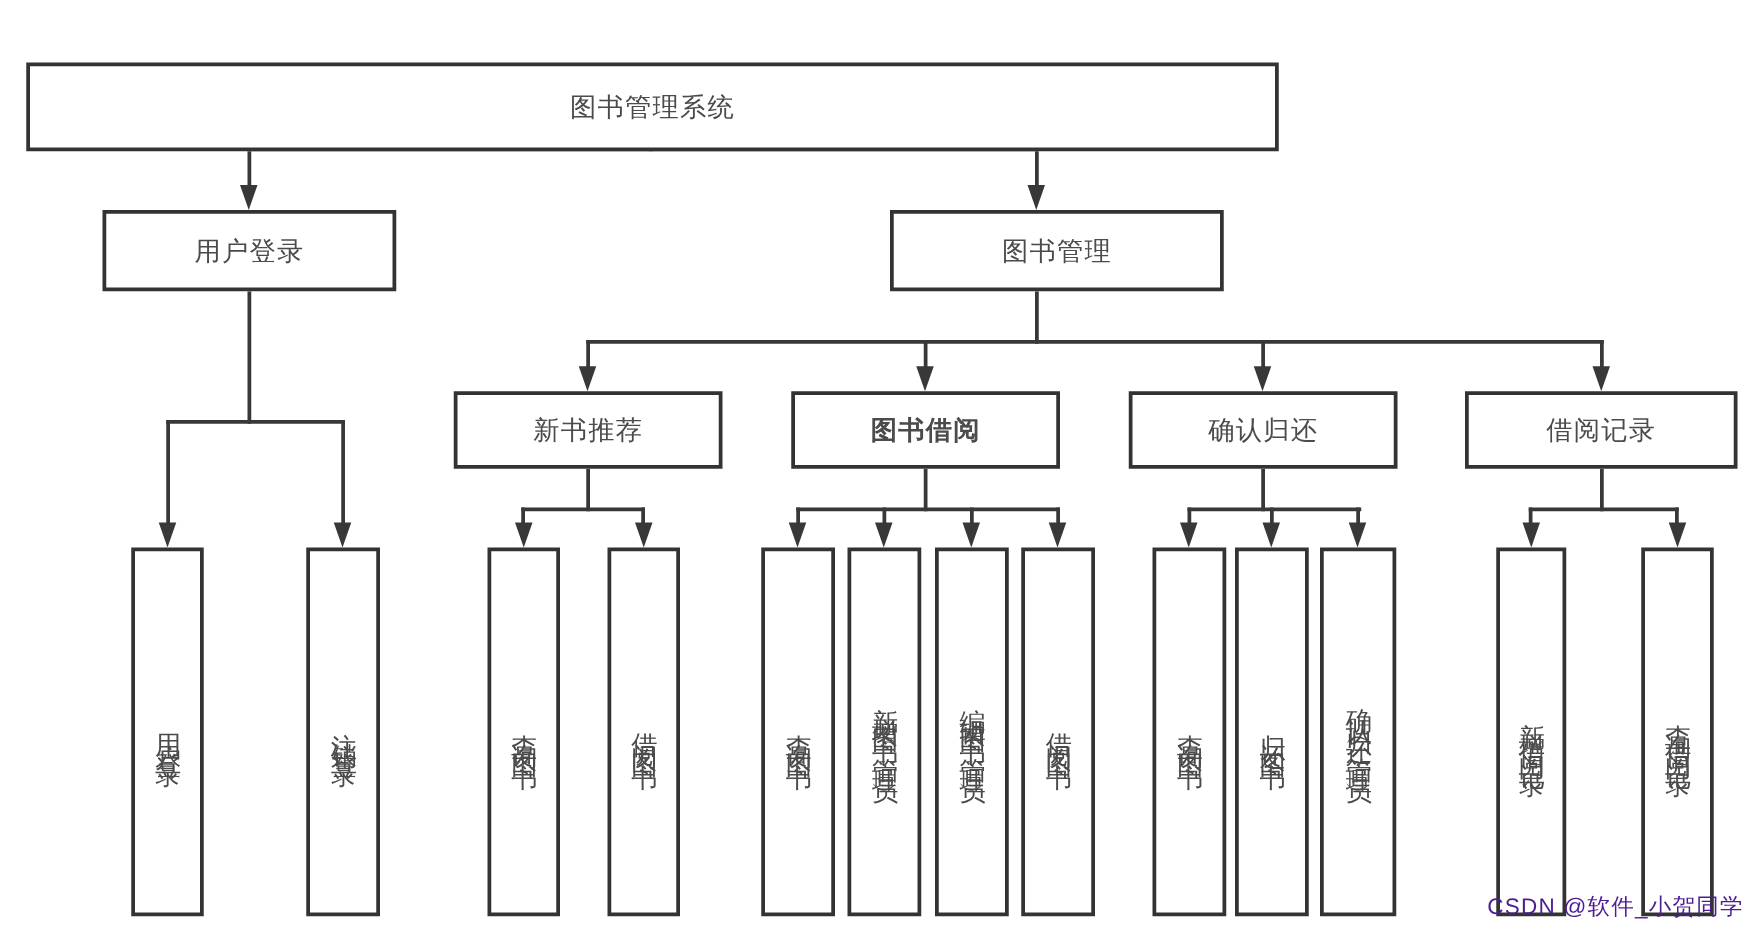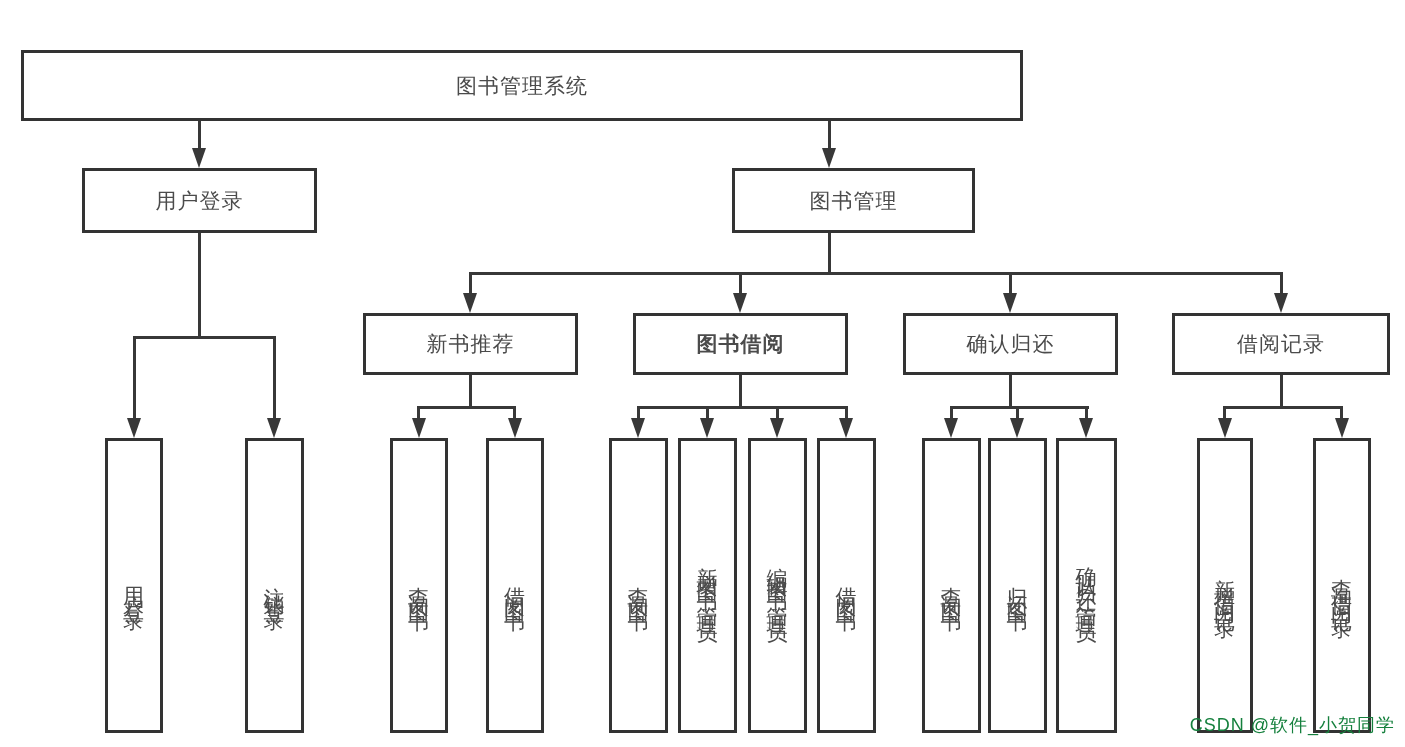--- a/index.html
+++ b/index.html
@@ -40,21 +40,21 @@
     position:absolute;
     width:0;height:0;
     border-left:7px solid transparent;
     border-right:7px solid transparent;
     border-top:20px solid #383838;
     z-index:1;
   }
   .watermark{
     position:absolute;
     right:10px;bottom:10px;
-    color:#15803d;
+    color:#4c1d95;
     font-size:18px;
     letter-spacing:1px;
     z-index:3;
   }
 </style>
 </head>
 <body>
 
 <div class="canvas">
 
@@ -65,21 +65,21 @@
   <div class="vline" style="left:519px;top:68px;height:53px;"></div>
   <div class="hline" style="left:198px;top:118px;width:633px;"></div>
   <div class="vline" style="left:198px;top:118px;height:34px;"></div>
   <div class="vline" style="left:828px;top:118px;height:34px;"></div>
   <div class="arrow" style="left:192px;top:148px;"></div>
   <div class="arrow" style="left:822px;top:148px;"></div>
 
   <div class="box" style="left:82px;top:168px;width:235px;height:65px;">
     <span>用户登录</span>
   </div>
-  <div class="box" style="left:712px;top:168px;width:243px;height:65px;margin-left:20px;">
+  <div class="box" style="left:712px;top:168px;width:267px;height:65px;">
     <span>图书管理</span>
   </div>
 
   <div class="vline" style="left:198px;top:233px;height:106px;"></div>
   <div class="hline" style="left:133px;top:336px;width:143px;"></div>
   <div class="vline" style="left:133px;top:336px;height:86px;"></div>
   <div class="vline" style="left:273px;top:336px;height:86px;"></div>
   <div class="arrow" style="left:127px;top:418px;"></div>
   <div class="arrow" style="left:267px;top:418px;"></div>
 

